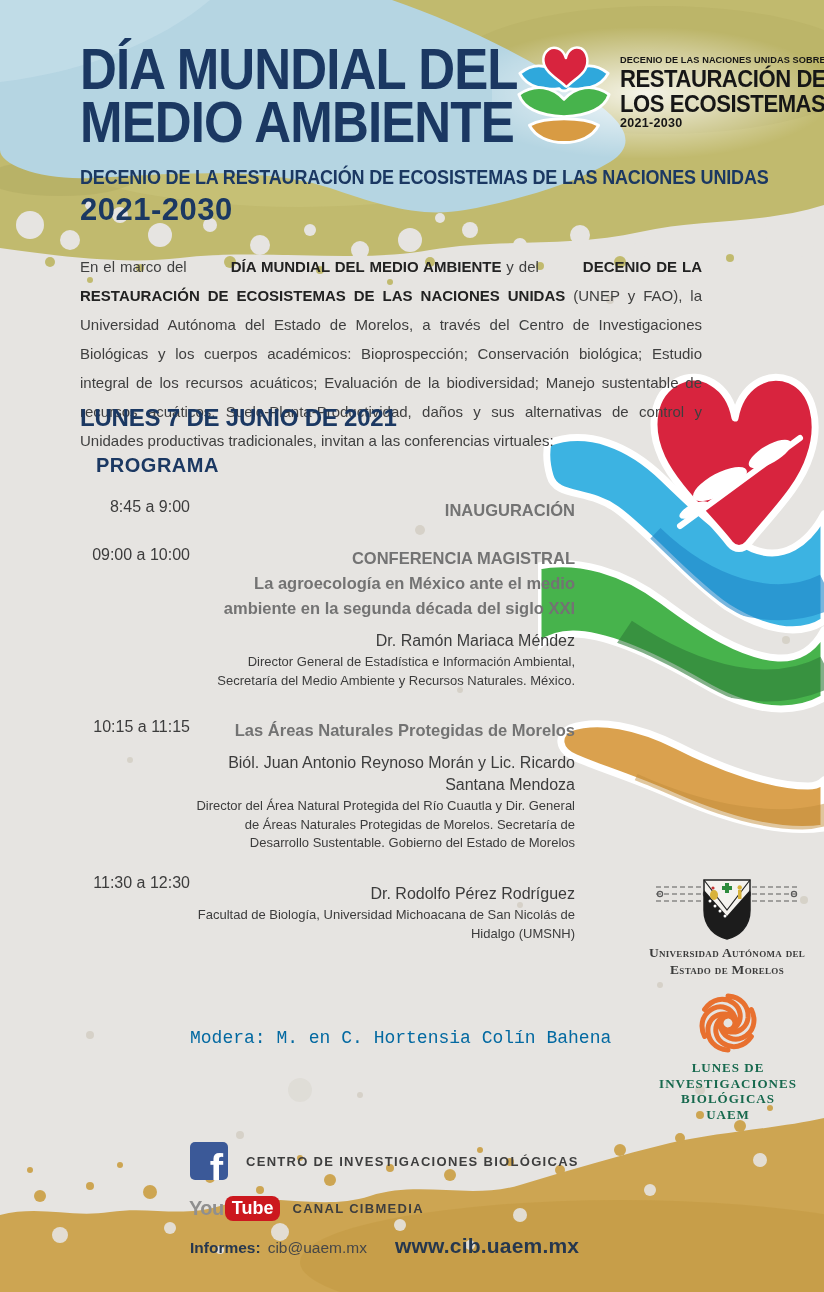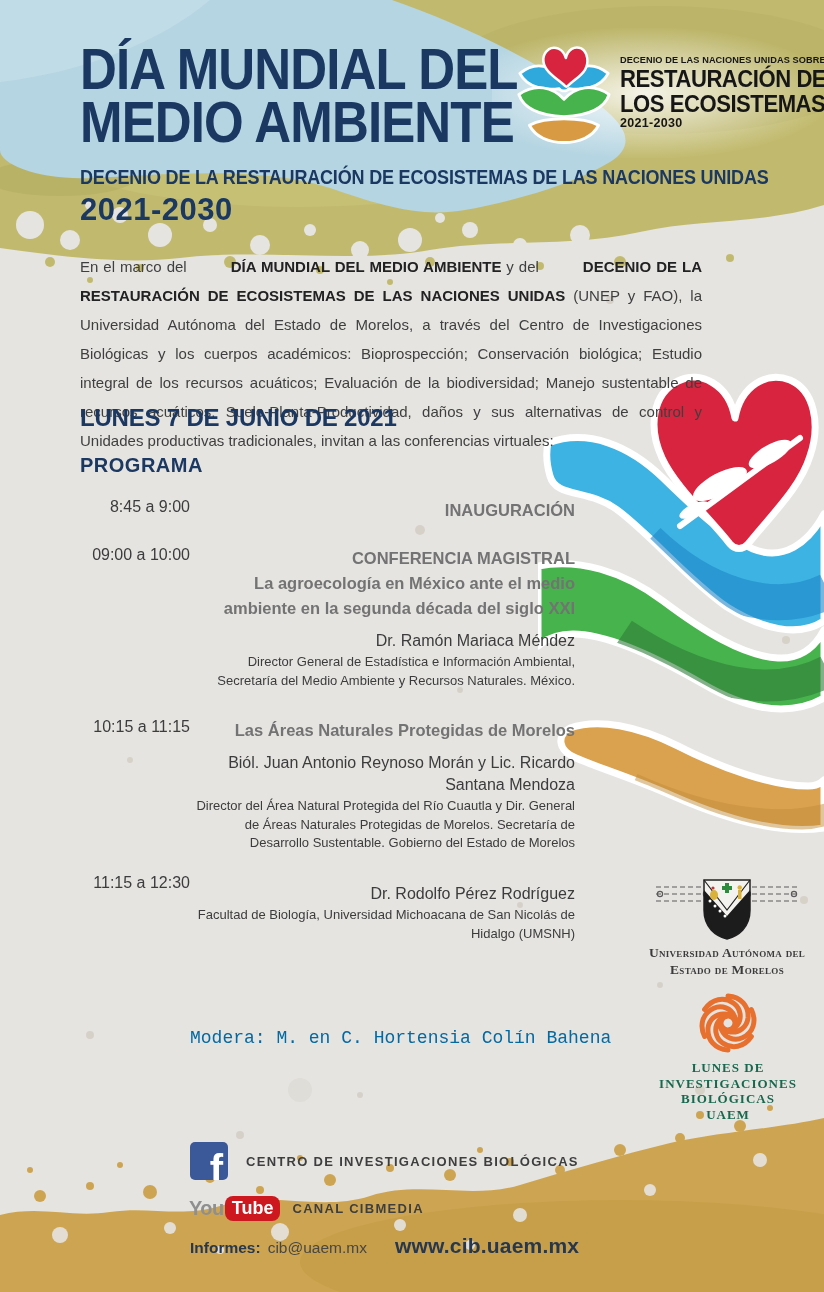--- a/index.html
+++ b/index.html
@@ -29,21 +29,21 @@
                    transform:scaleX(.92);transform-origin:0 0;letter-spacing:-.5px;margin-top:2px;}
   .unlogo-text .l4{font-size:12.5px;font-weight:bold;display:block;margin-top:1px;letter-spacing:.3px;}
 
   
   .intro{left:80px;top:252px;width:622px;font-size:15px;line-height:29px;
          text-align:justify;color:#3f3f3f;}
   .intro .b{font-weight:bold;color:#222;padding-left:39px;}
 
   
   .date-heading{left:80px;top:404px;color:#1b3862;font-weight:bold;font-size:24px;letter-spacing:-.2px;}
-  .program-heading{left:80px;top:454px;color:#1b3862;font-weight:bold;font-size:20px;letter-spacing:.5px;}
+  .program-heading{left:96px;top:454px;color:#1b3862;font-weight:bold;font-size:20px;letter-spacing:.5px;}
 
   
   .sched-row{position:absolute;left:80px;display:grid;grid-template-columns:110px 385px;text-align:right;}
   .time{font-size:16px;color:#3c3c3c;}
   .sess .kicker,.sess .stitle{font-weight:bold;font-size:16.5px;line-height:25px;color:#737373;}
   .sess .it{font-style:italic;}
   .sess .speaker{font-size:16px;color:#3c3c3c;margin-top:9px;line-height:22px;}
   .sess .affil{font-size:13px;color:#3c3c3c;line-height:18.5px;margin-top:1px;}
   .moderator{left:190px;top:1028px;font-size:18px;color:#0369a1;font-family:Liberation Mono, monospace;}
 
@@ -262,21 +262,21 @@
   <div class="sched-row" style="top:718px">
     <div class="time">10:15 a 11:15</div>
     <div class="sess">
       <div class="stitle">Las Áreas Naturales Protegidas de Morelos</div>
       <div class="speaker">Biól. Juan Antonio Reynoso Morán y Lic. Ricardo Santana Mendoza</div>
       <div class="affil">Director del Área Natural Protegida del Río Cuautla y Dir. General de Áreas Naturales Protegidas de Morelos. Secretaría de Desarrollo Sustentable. Gobierno del Estado de Morelos</div>
     </div>
   </div>
 
   <div class="sched-row" style="top:874px">
-    <div class="time">11:15 a 12:30</div>
+    <div class="time">11:30 a 12:30</div>
     <div class="sess">
       <div class="speaker">Dr. Rodolfo Pérez Rodríguez</div>
       <div class="affil">Facultad de Biología, Universidad Michoacana de San Nicolás de Hidalgo (UMSNH)</div>
     </div>
   </div>
 
   <div class="abs moderator">Modera: M. en C. Hortensia Colín Bahena</div>
 
   <svg class="abs uaem-crest" viewBox="0 0 150 66">
     <g stroke="#5a5a5a" stroke-width="1.2" fill="none">

